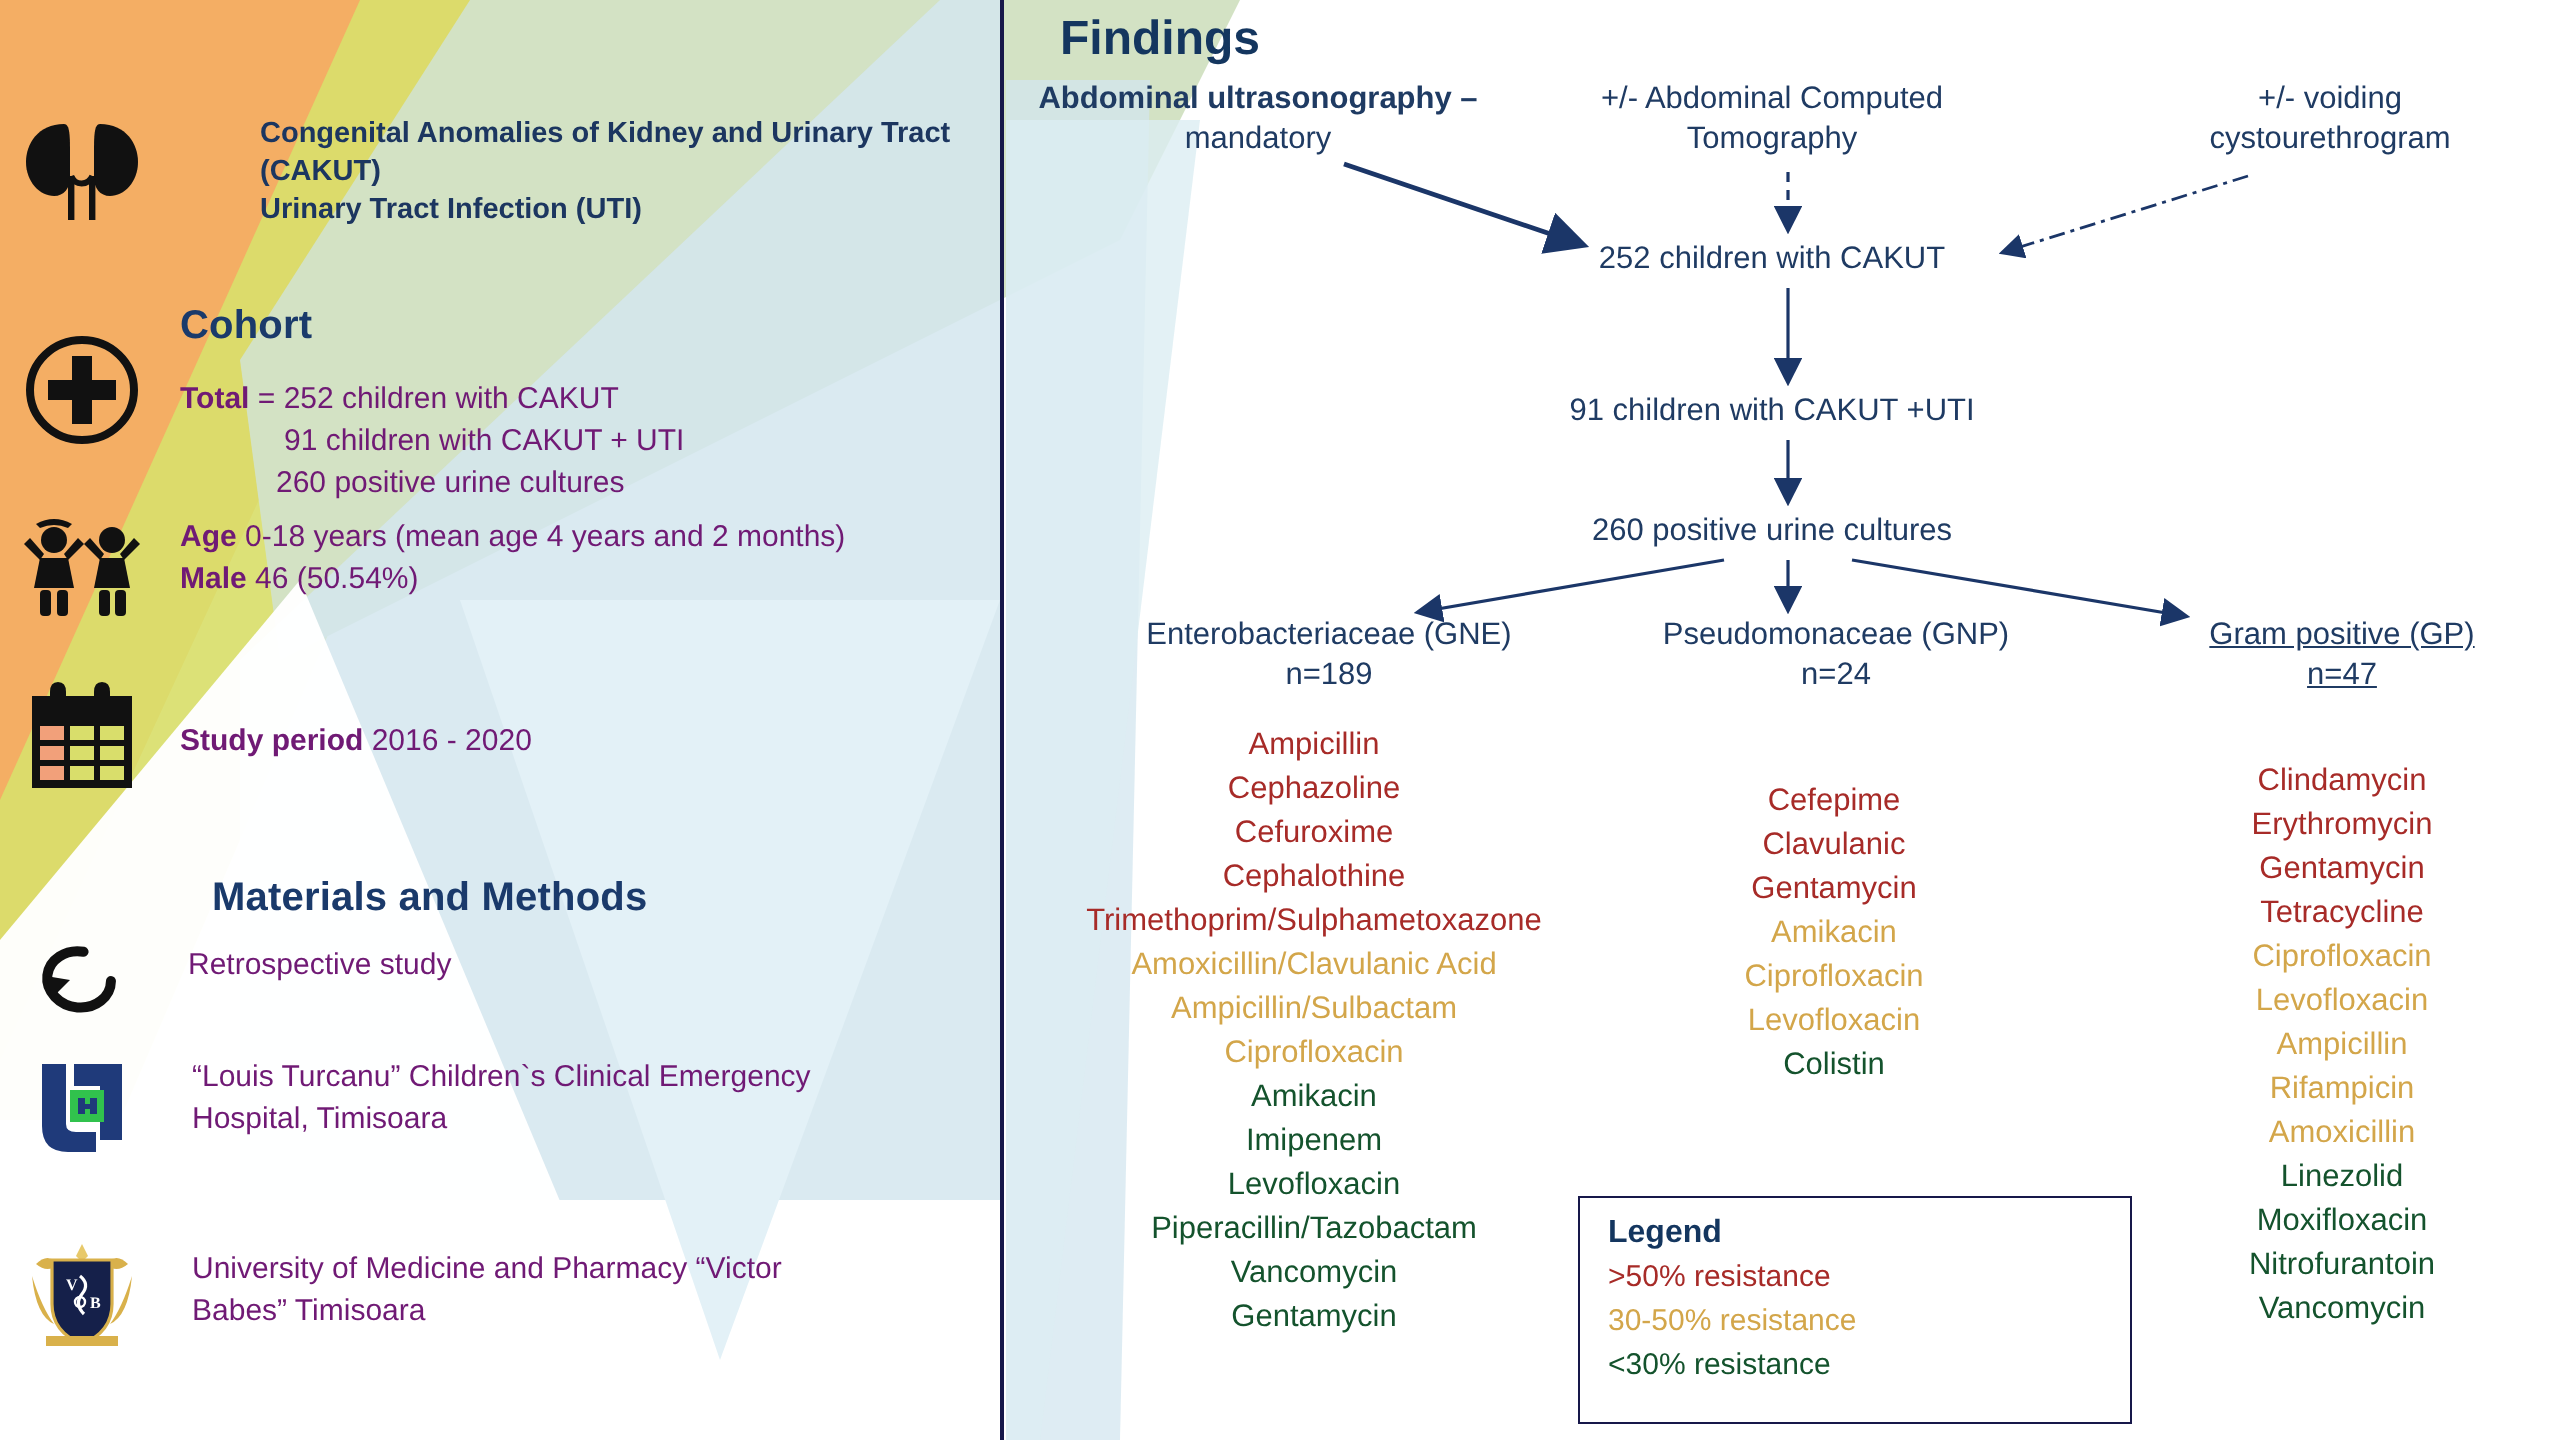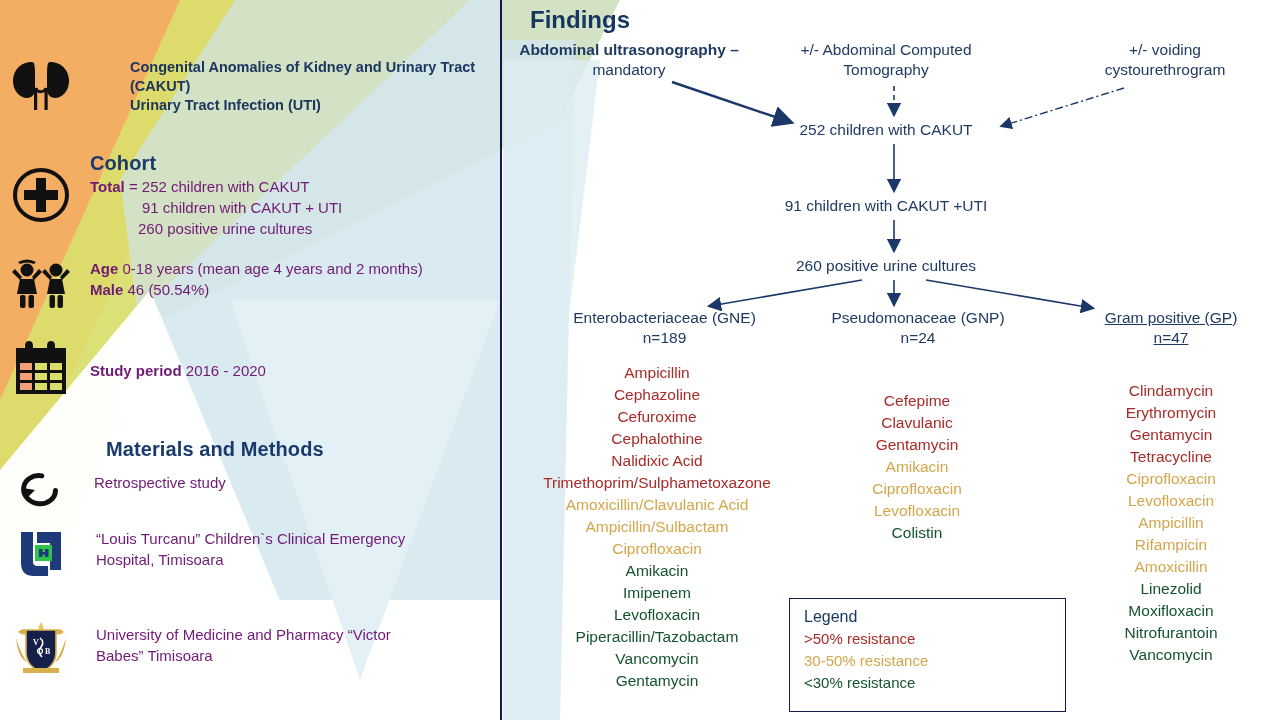--- a/index.html
+++ b/index.html
@@ -43,21 +43,21 @@
   .ab-col { position: absolute; text-align: center; width: 100%; }
   .ab { font-size: 15.5px; line-height: 22px; white-space: nowrap; }
   .r-hi  { color: #A72B28; }
   .r-mid { color: #D3A64A; }
   .r-lo  { color: #14532d; }
 
   .legend {
     position: absolute; left: 287px; top: 598px; width: 277px; height: 114px;
     border: 1.6px solid #17184a; background: #ffffff; padding: 9px 14px;
   }
-  .legend-title { font-size: 16px; font-weight: normal; color: #14365f; margin-bottom: 2px; }
+  .legend-title { font-size: 16px; font-weight: bold; color: #14365f; margin-bottom: 2px; }
   .legend-row { font-size: 15px; line-height: 22px; }
 </style>
 </head>
 <body>
 
 <div id="root">
 
   <svg class="bg" viewBox="0 0 1280 720">
     <rect x="0" y="0" width="1280" height="720" fill="#ffffff"></rect>
 
@@ -102,21 +102,21 @@
     </div>
 
     <div class="row" style="left:10px; top:152px; width:490px;">
       <div class="ico" style="padding-top:14px;">
         <svg width="58" height="58" viewBox="0 0 58 58">
           <ellipse cx="29" cy="29" rx="26" ry="25" fill="none" stroke="#111" stroke-width="4"></ellipse>
           <path d="M24 12 L34 12 L34 24 L46 24 L46 34 L34 34 L34 46 L24 46 L24 34 L12 34 L12 24 L24 24 Z" fill="#111"></path>
         </svg>
       </div>
       <div style="padding-left:18px;">
-        <div class="h2" style="margin-bottom:1px;">Cohort</div>
+        <div class="h2" style="margin-bottom:14px;">Cohort</div>
         <div class="body15">
           <span class="tbold">Total</span><span> = 252 children with CAKUT</span>
         </div>
         <div class="body15 indent1">91 children with CAKUT + UTI</div>
         <div class="body15 indent2">260 positive urine cultures</div>
       </div>
     </div>
 
     <div class="row" style="left:10px; top:258px; width:490px;">
       <div class="ico">
@@ -289,21 +289,20 @@
       <line x1="392" y1="280" x2="392" y2="304" stroke="#1b3668" stroke-width="1.6" marker-end="url(#ah)"></line>
 
       <line x1="424" y1="280" x2="590" y2="308" stroke="#1b3668" stroke-width="1.6" marker-end="url(#ah)"></line>
     </svg>
 
     <div id="col-gne" class="ab-col" style="left:10px; top:362px; width:290px;">
         <div class="ab r-hi">Ampicillin</div>
         <div class="ab r-hi">Cephazoline</div>
         <div class="ab r-hi">Cefuroxime</div>
         <div class="ab r-hi">Cephalothine</div>
-        <div class="ab r-hi">Nalidixic Acid</div>
         <div class="ab r-hi">Trimethoprim/Sulphametoxazone</div>
         <div class="ab r-mid">Amoxicillin/Clavulanic Acid</div>
         <div class="ab r-mid">Ampicillin/Sulbactam</div>
         <div class="ab r-mid">Ciprofloxacin</div>
         <div class="ab r-lo">Amikacin</div>
         <div class="ab r-lo">Imipenem</div>
         <div class="ab r-lo">Levofloxacin</div>
         <div class="ab r-lo">Piperacillin/Tazobactam</div>
         <div class="ab r-lo">Vancomycin</div>
         <div class="ab r-lo">Gentamycin</div>

